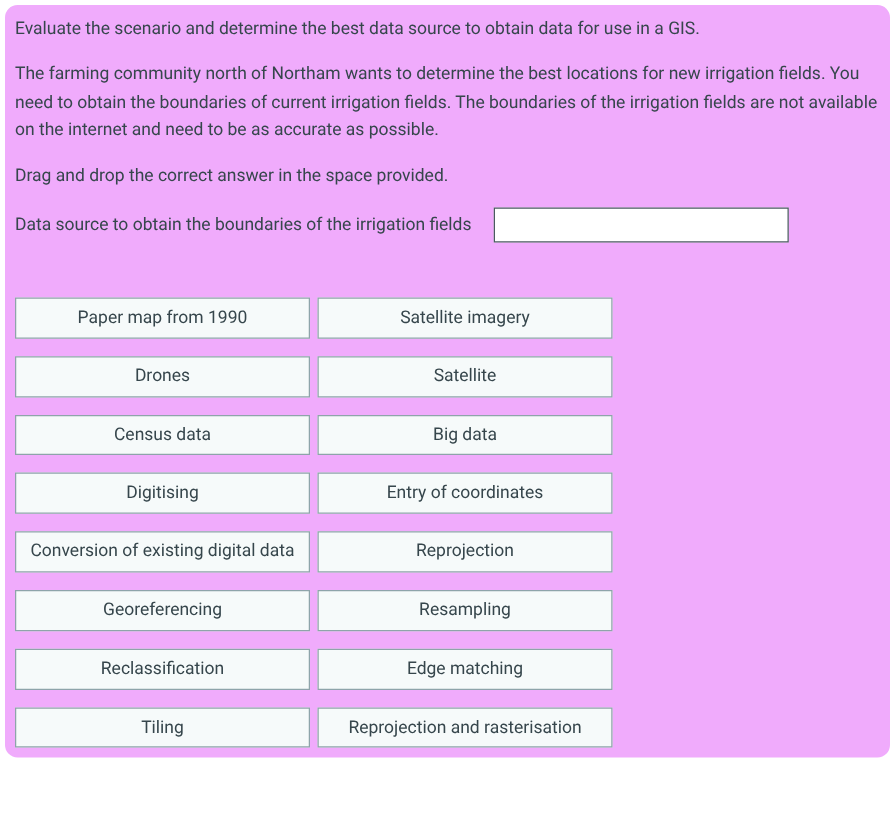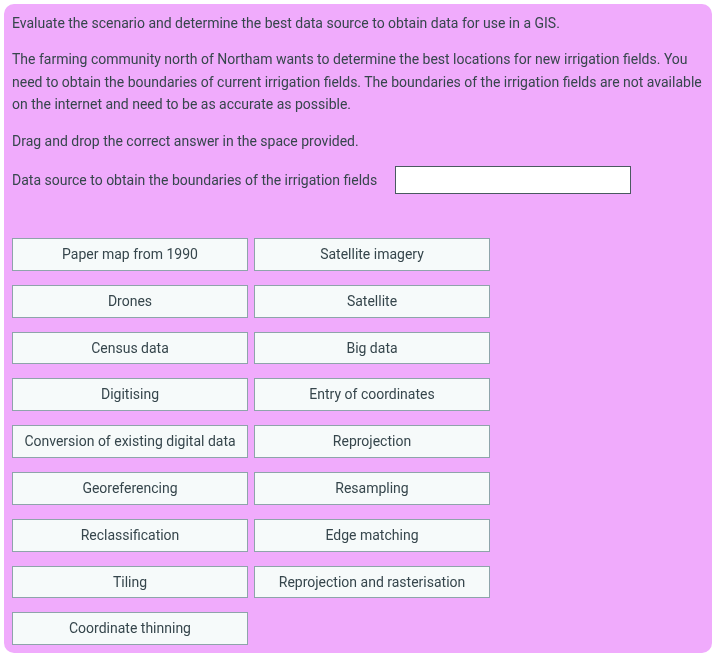--- a/index.html
+++ b/index.html
@@ -83,15 +83,14 @@
     <div class="option-tile">Digitising</div>
     <div class="option-tile">Entry of coordinates</div>
     <div class="option-tile">Conversion of existing digital data</div>
     <div class="option-tile">Reprojection</div>
     <div class="option-tile">Georeferencing</div>
     <div class="option-tile">Resampling</div>
     <div class="option-tile">Reclassification</div>
     <div class="option-tile">Edge matching</div>
     <div class="option-tile">Tiling</div>
     <div class="option-tile">Reprojection and rasterisation</div>
-    <div class="option-tile">Coordinate thinning</div>
   </div>
 </div>
 
 </body></html>

